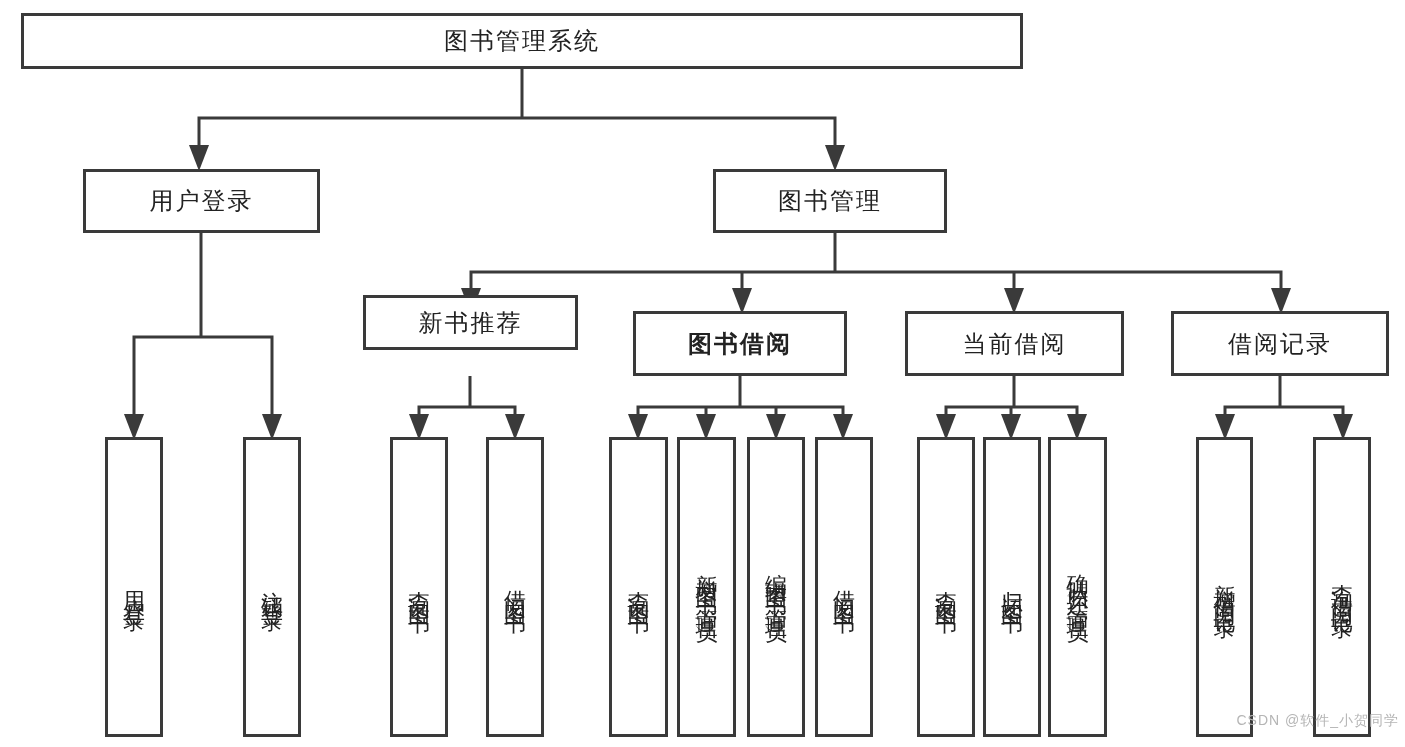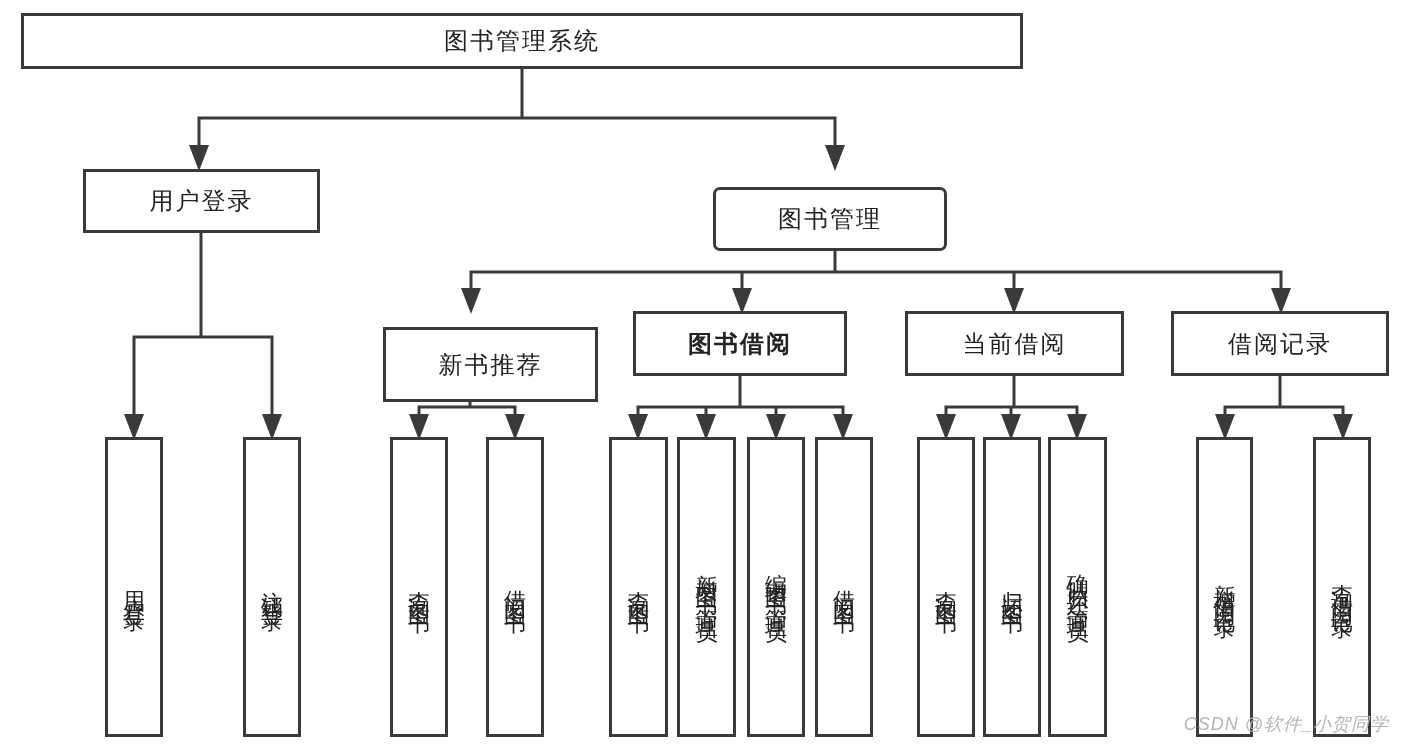--- a/index.html
+++ b/index.html
@@ -17,22 +17,22 @@
   }
   .leaf{
     position:absolute;box-sizing:border-box;border:3px solid #3a3a3a;background:#ffffff;
     display:flex;align-items:center;justify-content:center;z-index:2;
   }
   .leaf span{
     writing-mode:vertical-rl;text-orientation:mixed;
     font-size:22px;letter-spacing:7px;color:#222222;line-height:1;
   }
   .watermark{
-    position:absolute;top:712px;right:16px;z-index:5;
-    font-size:18px;color:#b5b5b5;letter-spacing:1px;white-space:nowrap;font-style:italic;
+    position:absolute;top:712px;right:6px;z-index:5;
+    font-size:14px;color:#b5b5b5;letter-spacing:1px;white-space:nowrap;
   }
 </style>
 </head>
 <body>
 
 <div class="canvas">
 
   <svg class="wires" width="1405" height="747" viewBox="0 0 1405 747">
 
     <g>
@@ -83,25 +83,25 @@
     </g>
   </svg>
 
   <div class="node" style="left:21px;top:13px;width:1002px;height:56px;">
     <span>图书管理系统</span>
   </div>
 
   <div class="node" style="left:83px;top:169px;width:237px;height:64px;">
     <span>用户登录</span>
   </div>
-  <div class="node" style="left:713px;top:187px;width:234px;height:64px;border-radius:7px;">
+  <div class="node" style="left:713px;top:169px;width:234px;height:64px;">
     <span>图书管理</span>
   </div>
 
-  <div class="node" style="left:363px;top:327px;width:215px;height:75px;margin-left:20px;">
+  <div class="node" style="left:363px;top:295px;width:215px;height:55px;">
     <span>新书推荐</span>
   </div>
   <div class="node" style="left:633px;top:311px;width:214px;height:65px;font-weight:bold;">
     <span>图书借阅</span>
   </div>
   <div class="node" style="left:1171px;top:311px;width:218px;height:65px;">
     <span>借阅记录</span>
   </div>
   <div class="node" style="left:905px;top:311px;width:219px;height:65px;">
     <span>当前借阅</span>

